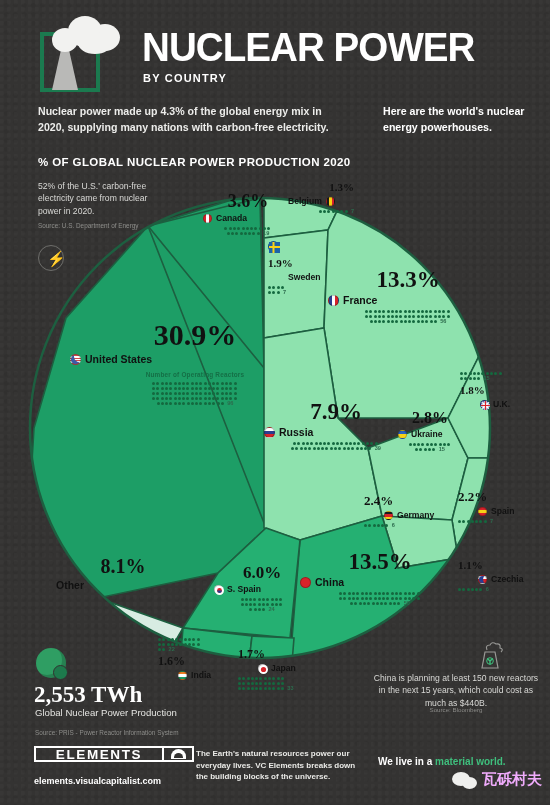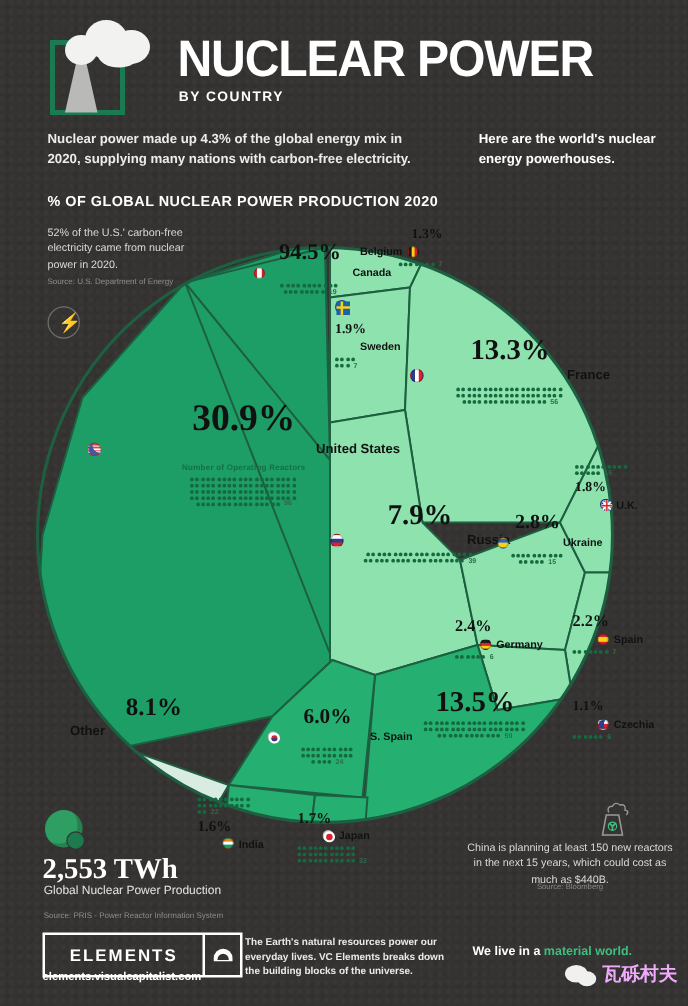--- a/index.html
+++ b/index.html
@@ -83,21 +83,21 @@
   .chart-wrap{ position:absolute; left:28px; top:168px; width:500px; height:520px; }
   svg.voronoi{ width:500px; height:520px; display:block; }
 
   .lbl{ position:absolute; text-align:center; pointer-events:none; }
   .pct{
     font-family:"Liberation Serif", serif;
     font-weight:bold; color:#111; line-height:1;
   }
   .cname{
     font-size:10.5px; font-weight:bold; color:#111;
-    display:flex; align-items:center; justify-content:space-between; gap:4px;
+    display:flex; align-items:center; justify-content:flex-start; gap:4px;
     margin-top:3px; white-space:nowrap;
   }
   .cname.small{ font-size:8.6px;padding-left:20px; }
   .flag{
     width:11px; height:11px; border-radius:50%;
     display:inline-block; flex:0 0 auto;
     border:.5px solid rgba(0,0,0,.25);
     background-size:cover; background-position:center;
   }
   .flag.sm{ width:9px; height:9px; }
@@ -122,21 +122,21 @@
     border:1.5px solid #333231;
   }
   .twh{
     position:absolute; left:34px; top:682px; font-size:23px; font-weight:bold;
     font-family:"Liberation Serif", serif; color:#fff;
   }
   .twh-sub{ position:absolute; left:35px; top:707px; font-size:9.6px; color:#e4e4e1; }
   .src-pris{ position:absolute; left:35px; top:729px; font-size:6.4px; color:#8d8d8a; }
 
   .elements{
-    position:absolute; left:34px; top:746px; width:160px; height:36px;
+    position:absolute; left:34px; top:746px; width:160px; height:16px;
     border:2px solid #fff; display:flex; align-items:center;
   }
   .elements .word{
     flex:1; text-align:center; font-size:13.5px; font-weight:bold; letter-spacing:1.6px; color:#fff;
   }
   .elements .mark{
     width:30px; height:100%; border-left:2px solid #fff;
     display:flex; align-items:center; justify-content:center;
   }
   .mark .glyph{ width:15px; height:10px; border-radius:8px 8px 0 0; background:#fff; position:relative; }
@@ -257,21 +257,21 @@
       <div class="dots">
           <span class="row"><span class="dot"></span><span class="dot"></span><span class="dot"></span><span class="dot"></span><span class="dot"></span><span class="dot"></span><span class="dot"></span><span class="dot"></span><span class="dot"></span><span class="dot"></span><span class="dot"></span><span class="dot"></span><span class="dot"></span><span class="dot"></span><span class="dot"></span><span class="dot"></span><span class="dot"></span><span class="dot"></span><span class="dot"></span><span class="dot"></span></span>
           <span class="row"><span class="dot"></span><span class="dot"></span><span class="dot"></span><span class="dot"></span><span class="dot"></span><span class="dot"></span><span class="dot"></span><span class="dot"></span><span class="dot"></span><span class="dot"></span><span class="dot"></span><span class="dot"></span><span class="dot"></span><span class="dot"></span><span class="dot"></span><span class="dot"></span><span class="dot"></span><span class="dot"></span><span class="dot"></span><span class="dot"></span></span>
           <span class="row"><span class="dot"></span><span class="dot"></span><span class="dot"></span><span class="dot"></span><span class="dot"></span><span class="dot"></span><span class="dot"></span><span class="dot"></span><span class="dot"></span><span class="dot"></span><span class="dot"></span><span class="dot"></span><span class="dot"></span><span class="dot"></span><span class="dot"></span><span class="dot"></span><span class="dot"></span><span class="dot"></span><span class="dot"></span><span class="dot"></span></span>
           <span class="row"><span class="dot"></span><span class="dot"></span><span class="dot"></span><span class="dot"></span><span class="dot"></span><span class="dot"></span><span class="dot"></span><span class="dot"></span><span class="dot"></span><span class="dot"></span><span class="dot"></span><span class="dot"></span><span class="dot"></span><span class="dot"></span><span class="dot"></span><span class="dot"></span><span class="dot"></span><span class="dot"></span><span class="dot"></span><span class="dot"></span></span>
           <span class="row"><span class="dot"></span><span class="dot"></span><span class="dot"></span><span class="dot"></span><span class="dot"></span><span class="dot"></span><span class="dot"></span><span class="dot"></span><span class="dot"></span><span class="dot"></span><span class="dot"></span><span class="dot"></span><span class="dot"></span><span class="dot"></span><span class="dot"></span><span class="dot"></span><span class="rcount">96</span></span>
         </div>
     </div>
 
     <div class="lbl" style="left:155px; top:24px; width:130px;">
-      <div class="pct" style="font-size:18px;">94.5%</div>
+      <div class="pct" style="font-size:18px;">3.6%</div>
       <div class="cname small">
         <span class="flag sm" style="background:linear-gradient(90deg,#d8232a 0 26%,#fff 26% 74%,#d8232a 74% 100%);"></span>
         <span>Canada</span>
       </div>
       <div class="dots">
           <span class="row"><span class="dot"></span><span class="dot"></span><span class="dot"></span><span class="dot"></span><span class="dot"></span><span class="dot"></span><span class="dot"></span><span class="dot"></span><span class="dot"></span><span class="dot"></span><span class="dot"></span></span>
           <span class="row"><span class="dot"></span><span class="dot"></span><span class="dot"></span><span class="dot"></span><span class="dot"></span><span class="dot"></span><span class="dot"></span><span class="dot"></span><span class="rcount">19</span></span>
         </div>
     </div>
 
@@ -388,20 +388,24 @@
         <span class="flag sm" style="background:linear-gradient(#fff 0 50%,#d8232a 50% 100%); box-shadow:inset 5px 0 0 -1px #2a3d8f;"></span>
         <span>Czechia</span>
       </div>
       <div class="dots">
           <span class="row"><span class="dot"></span><span class="dot"></span><span class="dot"></span><span class="dot"></span><span class="dot"></span><span class="dot"></span><span class="rcount">6</span></span>
         </div>
     </div>
 
     <div class="lbl" style="left:272px; top:382px; width:160px;">
       <div class="pct" style="font-size:23px;">13.5%</div>
+      <div class="cname">
+        <span class="flag" style="background:#d8232a;"></span>
+        <span>China</span>
+      </div>
       <div class="dots">
           <span class="row"><span class="dot"></span><span class="dot"></span><span class="dot"></span><span class="dot"></span><span class="dot"></span><span class="dot"></span><span class="dot"></span><span class="dot"></span><span class="dot"></span><span class="dot"></span><span class="dot"></span><span class="dot"></span><span class="dot"></span><span class="dot"></span><span class="dot"></span><span class="dot"></span><span class="dot"></span><span class="dot"></span><span class="dot"></span></span>
           <span class="row"><span class="dot"></span><span class="dot"></span><span class="dot"></span><span class="dot"></span><span class="dot"></span><span class="dot"></span><span class="dot"></span><span class="dot"></span><span class="dot"></span><span class="dot"></span><span class="dot"></span><span class="dot"></span><span class="dot"></span><span class="dot"></span><span class="dot"></span><span class="dot"></span><span class="dot"></span><span class="dot"></span><span class="dot"></span></span>
           <span class="row"><span class="dot"></span><span class="dot"></span><span class="dot"></span><span class="dot"></span><span class="dot"></span><span class="dot"></span><span class="dot"></span><span class="dot"></span><span class="dot"></span><span class="dot"></span><span class="dot"></span><span class="dot"></span><span class="rcount">50</span></span>
         </div>
     </div>
 
     <div class="lbl" style="left:166px; top:360px; width:136px;margin-top:36px;">
       <div class="pct" style="font-size:17px;">6.0%</div>
       <div class="cname small">

